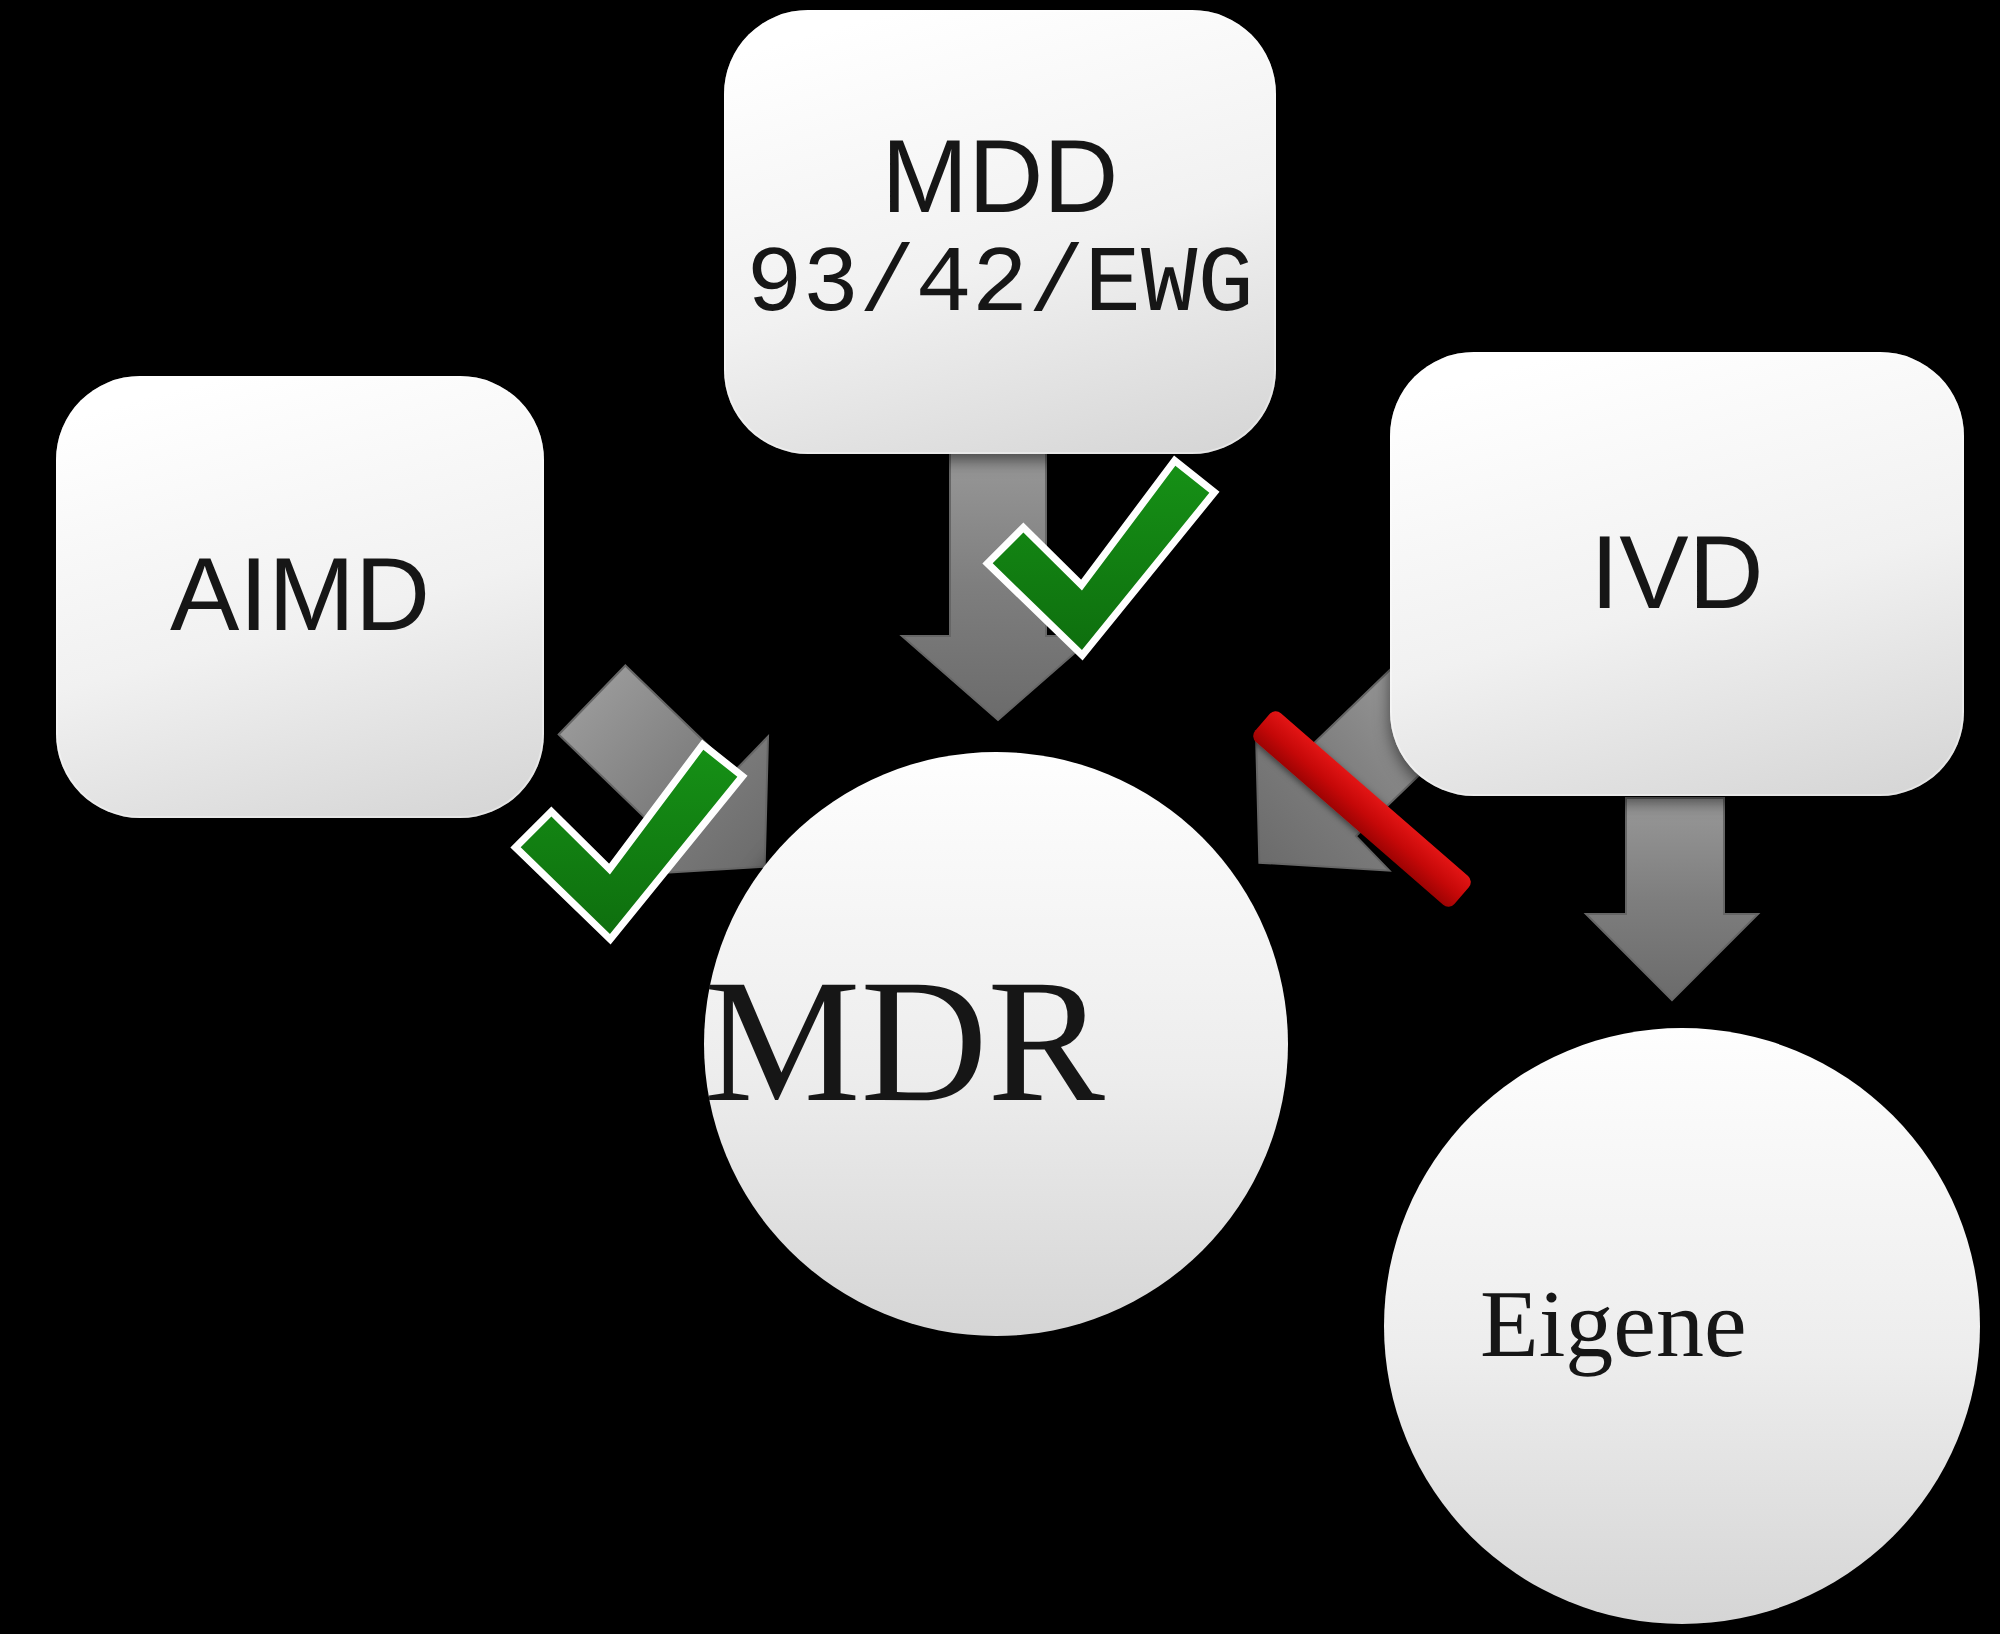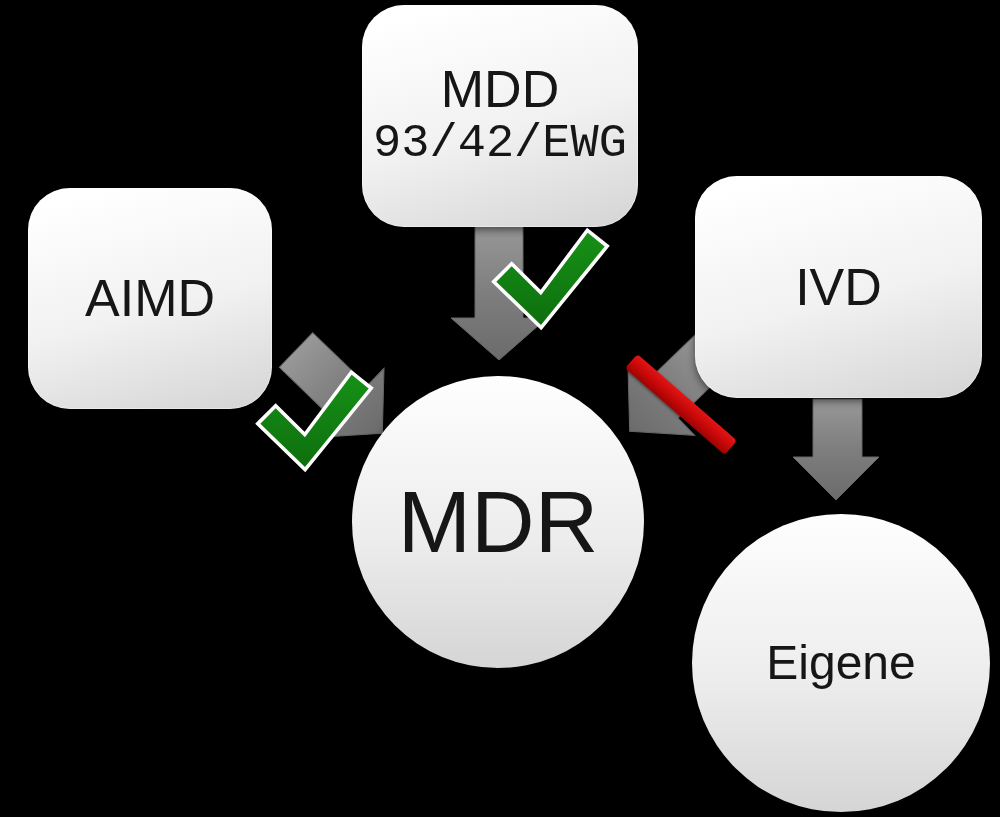--- a/index.html
+++ b/index.html
@@ -38,33 +38,35 @@
     margin-top: 2px;
     font-family: Liberation Mono, monospace;
   }
   .node-circle {
     position: absolute;
     border-radius: 50%;
     background: linear-gradient(180deg, #fefefe 0%, #ededed 55%, #d5d5d5 100%);
     box-shadow: 0 4px 10px rgba(0,0,0,0.6);
     display: flex;
     flex-direction: column;
-    align-items: center;
+    align-items: flex-start;
     justify-content: center;
     z-index: 3;
     color: #161616;
     text-align: center;
+    font-family: Liberation Serif, serif;
   }
   #circle-mdr .title {
     font-size: 88px;
     line-height: 1;
   }
   #circle-eigene .line {
     font-size: 48px;
     line-height: 1.3;
+    margin-left: 48px;
   }
   .arrow {
     position: absolute;
     z-index: 1;
     overflow: visible;
   }
   .check {
     position: absolute;
     z-index: 5;
     overflow: visible;

